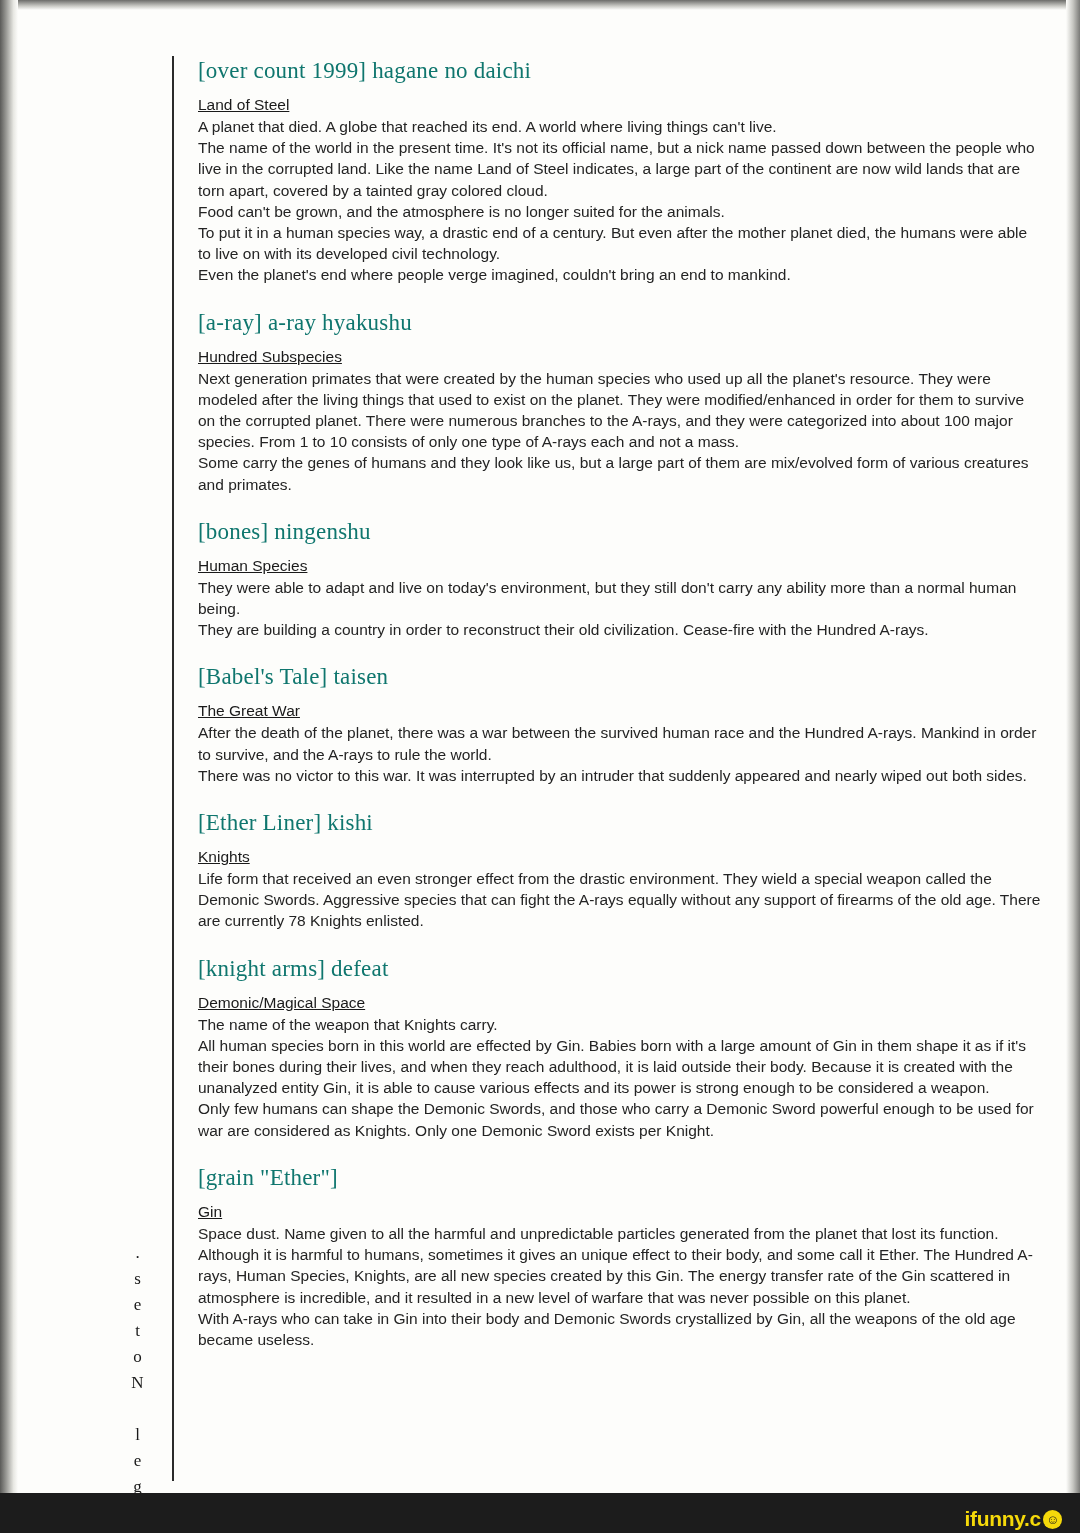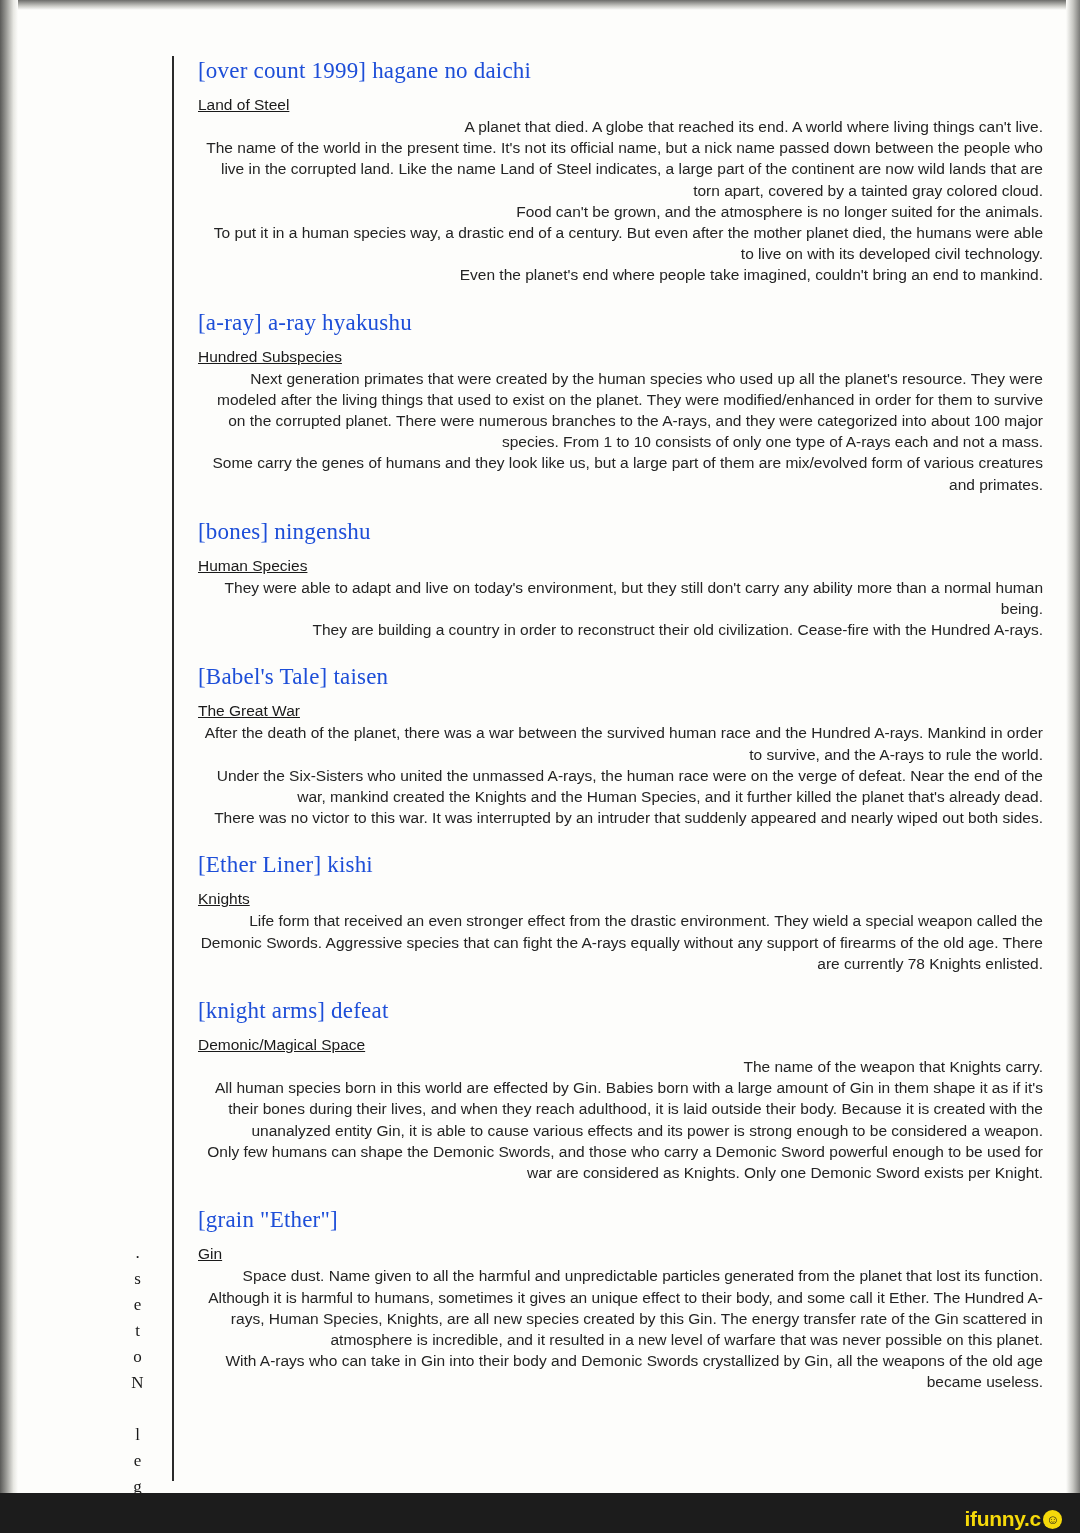--- a/index.html
+++ b/index.html
@@ -79,38 +79,38 @@
     left: 198px;
     top: 58px;
     width: 845px;
   }
   .entry { margin-bottom: 24px; }
   .entry:last-child { margin-bottom: 0; }
   .entry-title {
     font-family: "Liberation Serif", serif;
     font-size: 23px;
     font-weight: normal;
-    color: #1d4ed8;
+    color: #0f766e;
     margin: 0 0 1px 0;
     letter-spacing: 0.2px;
   }
   .entry-subtitle {
     font-family: "Liberation Sans", sans-serif;
     font-size: 15.5px;
     color: #1a1a1a;
     text-decoration: underline;
     margin: 12px 0 2px 0;
   }
   .para {
     font-family: "Liberation Sans", sans-serif;
     font-size: 15.5px;
     line-height: 21.2px;
     color: #242424;
     margin: 0;
-    text-align: right;
+    text-align: left;
   }
   
   .watermark {
     position: absolute;
     right: 18px;
     bottom: 2px;
     display: flex;
     align-items: center;
     font-family: "Liberation Sans", sans-serif;
     font-size: 21px;
@@ -159,42 +159,41 @@
 
   <div class="content">
 
     <div class="entry">
       <h2 class="entry-title">[over count 1999] hagane no daichi</h2>
       <div class="entry-subtitle">Land of Steel</div>
       <p class="para">A planet that died. A globe that reached its end. A world where living things can't live.</p>
       <p class="para">The name of the world in the present time. It's not its official name, but a nick name passed down between the people who live in the corrupted land. Like the name Land of Steel indicates, a large part of the continent are now wild lands that are torn apart, covered by a tainted gray colored cloud.</p>
       <p class="para">Food can't be grown, and the atmosphere is no longer suited for the animals.</p>
       <p class="para">To put it in a human species way, a drastic end of a century. But even after the mother planet died, the humans were able to live on with its developed civil technology.</p>
-      <p class="para">Even the planet's end where people take imagined, couldn't bring an end to mankind.</p>
+      <p class="para">Even the planet's end where people verge imagined, couldn't bring an end to mankind.</p>
     </div>
 
     <div class="entry">
       <h2 class="entry-title">[a-ray] a-ray hyakushu</h2>
       <div class="entry-subtitle">Hundred Subspecies</div>
       <p class="para">Next generation primates that were created by the human species who used up all the planet's resource. They were modeled after the living things that used to exist on the planet. They were modified/enhanced in order for them to survive on the corrupted planet. There were numerous branches to the A-rays, and they were categorized into about 100 major species. From 1 to 10 consists of only one type of A-rays each and not a mass.</p>
       <p class="para">Some carry the genes of humans and they look like us, but a large part of them are mix/evolved form of various creatures and primates.</p>
     </div>
 
     <div class="entry">
       <h2 class="entry-title">[bones] ningenshu</h2>
       <div class="entry-subtitle">Human Species</div>
       <p class="para">They were able to adapt and live on today's environment, but they still don't carry any ability more than a normal human being.</p>
       <p class="para">They are building a country in order to reconstruct their old civilization. Cease-fire with the Hundred A-rays.</p>
     </div>
 
     <div class="entry">
       <h2 class="entry-title">[Babel's Tale] taisen</h2>
       <div class="entry-subtitle">The Great War</div>
       <p class="para">After the death of the planet, there was a war between the survived human race and the Hundred A-rays. Mankind in order to survive, and the A-rays to rule the world.</p>
-      <p class="para">Under the Six-Sisters who united the unmassed A-rays, the human race were on the verge of defeat. Near the end of the war, mankind created the Knights and the Human Species, and it further killed the planet that's already dead.</p>
       <p class="para">There was no victor to this war. It was interrupted by an intruder that suddenly appeared and nearly wiped out both sides.</p>
     </div>
 
     <div class="entry">
       <h2 class="entry-title">[Ether Liner] kishi</h2>
       <div class="entry-subtitle">Knights</div>
       <p class="para">Life form that received an even stronger effect from the drastic environment. They wield a special weapon called the Demonic Swords. Aggressive species that can fight the A-rays equally without any support of firearms of the old age. There are currently 78 Knights enlisted.</p>
     </div>
 
     <div class="entry">

